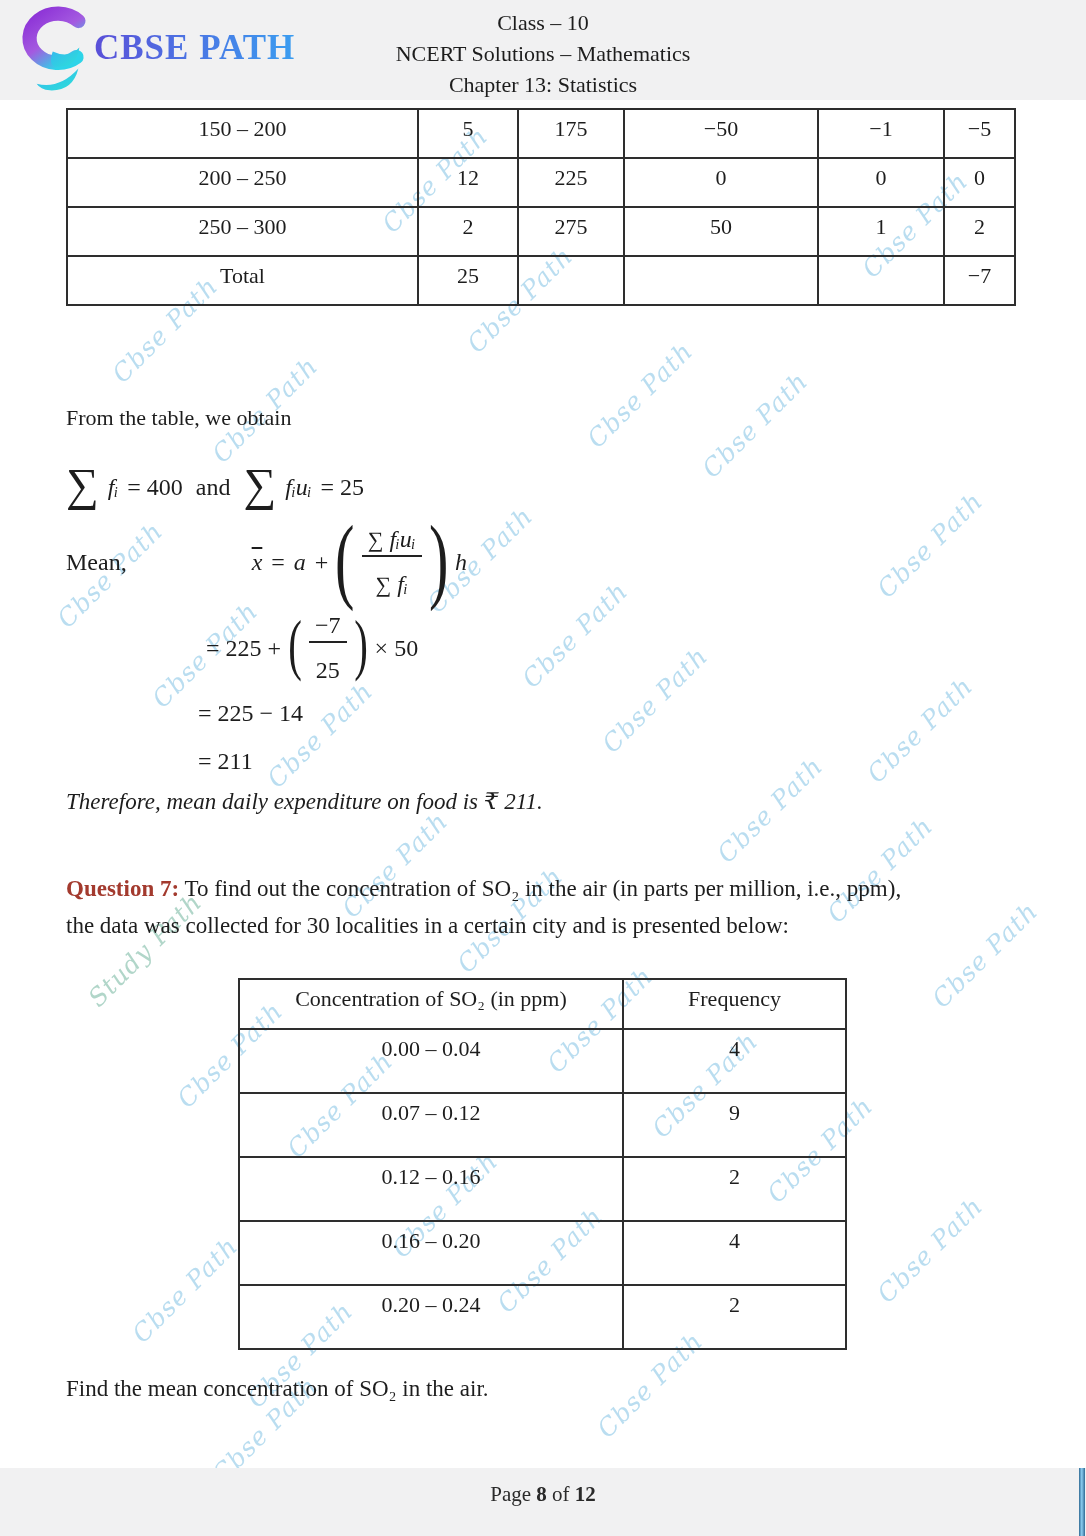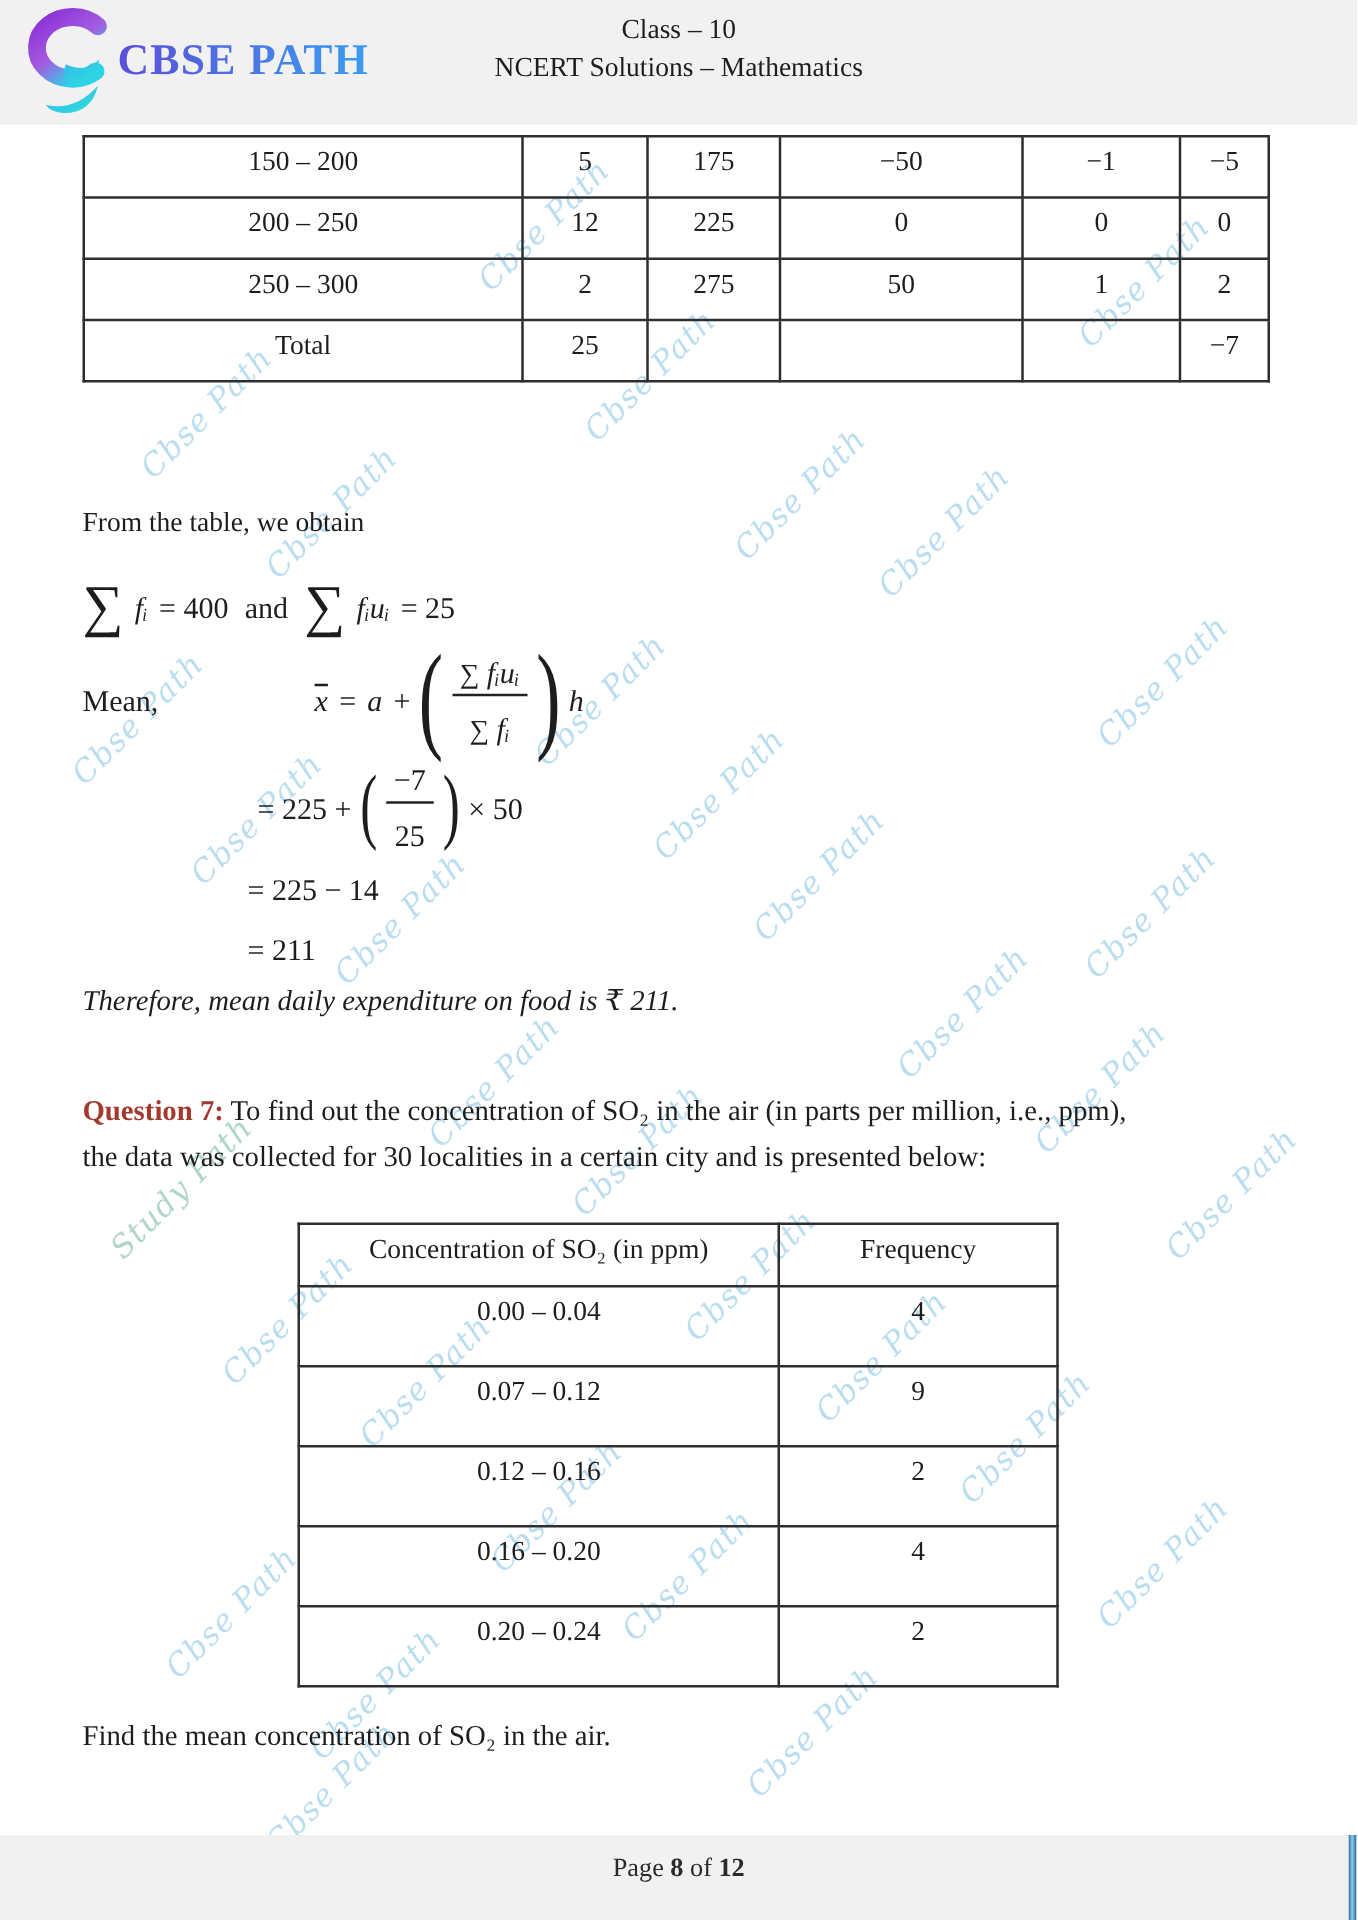--- a/index.html
+++ b/index.html
@@ -118,20 +118,21 @@
       </linearGradient>
     </defs>
     <path d="M72 20 A30 26 0 1 0 70 58" fill="none" stroke="url(#lg1)" stroke-width="15" stroke-linecap="round"></path>
     <path d="M45 52 Q62 60 73 48 Q70 70 48 68 Q40 66 45 52 Z" fill="url(#lg2)"></path>
     <path d="M28 86 Q52 92 72 70 Q66 94 42 93 Q32 92 28 86 Z" fill="url(#lg2)"></path>
   </svg>
   <div class="brand">CBSE PATH</div>
   <div class="header-titles">
     <div>Class – 10</div>
     <div>NCERT Solutions – Mathematics</div>
+    <div>Chapter 13: Statistics</div>
   </div>
 
   <table class="table1">
     <colgroup>
         <col style="width:351px">
         <col style="width:100px">
         <col style="width:106px">
         <col style="width:194px">
         <col style="width:126px">
         <col style="width:71px">

